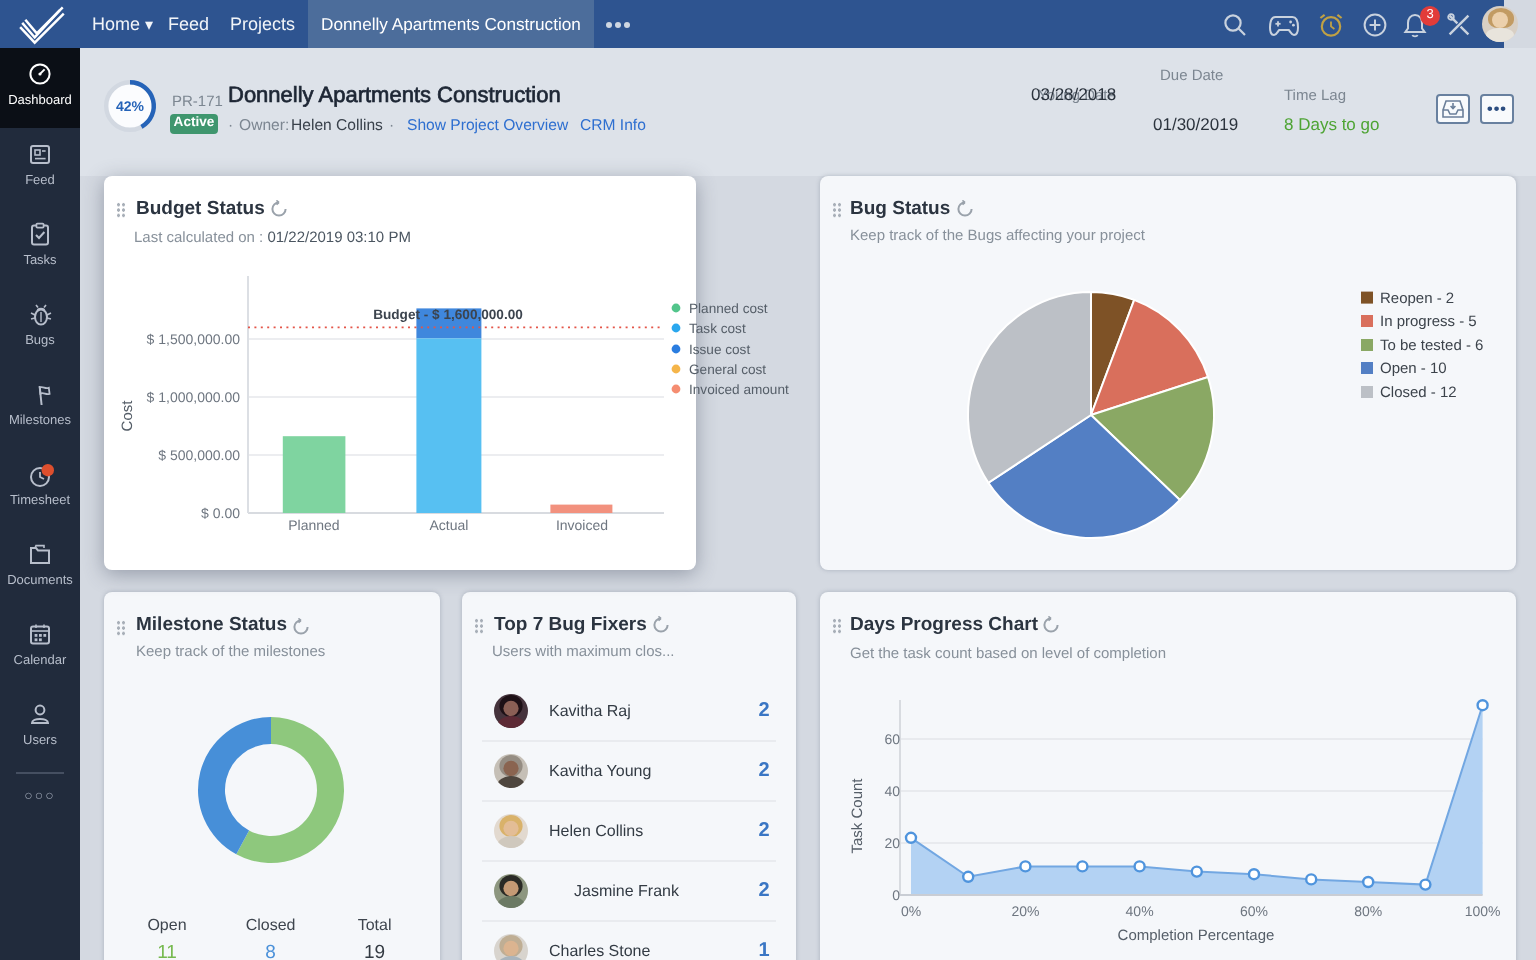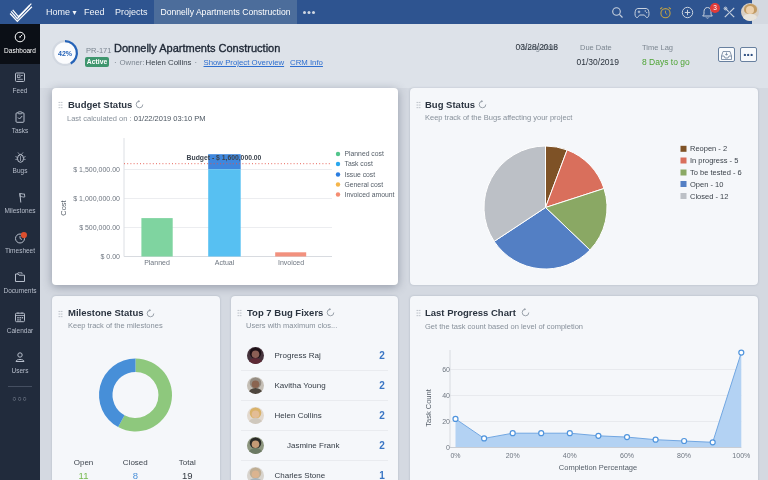--- a/index.html
+++ b/index.html
@@ -10,24 +10,24 @@
 #tab{position:absolute;left:154px;top:0;width:143px;height:24px;background:#4c6d9b;line-height:24px;text-align:center;font-size:8.6px;color:#fff}
 
 #sidebar{position:absolute;left:0;top:24px;width:40px;height:456px;background:#212b3c}
 .sbitem{position:relative;width:40px;height:40px;text-align:center;color:#b7becb}
 .sbitem .lbl{position:absolute;top:22.5px;left:0;width:40px;font-size:6.5px;letter-spacing:0;text-align:center}
 .sbitem svg{position:absolute;top:7px;left:14px}
 .sbactive{background:#0b0f16;color:#fff}
 
 #header{position:absolute;left:40px;top:24px;width:728px;height:64px;background:#dde2e9}
 .grayt{color:#7c8691}
-.link{color:#2e6fd0;text-decoration:underline}
+.link{color:#2e6fd0;}
 
 .card{position:absolute;background:#f5f7fa;border-radius:4px;box-shadow:0 0 2px rgba(90,100,120,.35)}
-#budget{left:52px;top:88px;width:346px;height:197px;background:#ffffff;box-shadow:0 2px 10px rgba(70,80,100,.45);z-index:5}
+#budget{left:52px;top:88px;width:296px;height:197px;background:#ffffff;box-shadow:0 2px 10px rgba(70,80,100,.45);z-index:5}
 #bug{left:410px;top:88px;width:348px;height:197px}
 #milestone{left:52px;top:296px;width:168px;height:200px}
 #top5{left:231px;top:296px;width:167px;height:200px}
 #task{left:410px;top:296px;width:348px;height:200px}
 .ctitle{position:absolute;font-size:9.5px;font-weight:bold;color:#2b3440}
 .csub{position:absolute;font-size:7.5px;color:#87909a}
 .handle{position:absolute;width:5px;height:8px;background-image:radial-gradient(circle,#a8afb8 0.7px,transparent 0.9px);background-size:2.5px 2.7px}
 .refresh{position:absolute}
 </style></head>
 <body>
@@ -174,21 +174,21 @@
   <div class="abs" style="left:74px;top:17.5px;font-size:11px;color:#1d2634;-webkit-text-stroke:0.35px #1d2634">Donnelly Apartments Construction</div>
   <div class="abs" style="left:45px;top:32.5px;width:24px;height:10px;background:#3f966e;border-radius:2px;color:#fff;font-size:6.8px;font-weight:bold;text-align:center;line-height:10px">Active</div>
   <div class="abs grayt" style="left:74px;top:34px;font-size:7.8px">·</div>
   <div class="abs grayt" style="left:79.5px;top:34px;font-size:7.8px">Owner:</div>
   <div class="abs" style="left:105.5px;top:34px;font-size:7.8px;color:#39414b">Helen Collins</div>
   <div class="abs grayt" style="left:154.5px;top:34px;font-size:7.8px">·</div>
   <div class="abs link" style="left:163.5px;top:34px;font-size:7.8px">Show Project Overview</div>
   <div class="abs link" style="left:250px;top:34px;font-size:7.8px">CRM Info</div>
   <div class="abs grayt" style="left:479px;top:19px;font-size:7.5px">Young Date</div>
   <div class="abs" style="left:475.5px;top:18px;font-size:8.5px;color:#2b333d">03/28/2018</div>
-  <div class="abs grayt" style="left:540px;top:19px;font-size:7.5px">Due Date</div>
+  <div class="abs grayt" style="left:540px;top:9px;font-size:7.5px">Due Date</div>
   <div class="abs" style="left:536.5px;top:33px;font-size:8.5px;color:#2b333d">01/30/2019</div>
   <div class="abs grayt" style="left:602px;top:19px;font-size:7.5px">Time Lag</div>
   <div class="abs" style="left:602px;top:33px;font-size:8.5px;color:#4ea434">8 Days to go</div>
   <div class="abs" style="left:678px;top:23px;width:17px;height:15px;background:#f8fafc;border:1px solid #68809f;border-radius:2px">
     <svg width="11" height="9" viewBox="0 0 11 9" style="margin:2px 2px">
         <path d="M0.5 5 L3 5 L4 7 L7 7 L8 5 L10.5 5 L10.5 8.5 L0.5 8.5 Z M0.5 5 L2 0.5 L9 0.5 L10.5 5" fill="none" stroke="#6b7f99" stroke-width="0.8"></path>
         <path d="M5.5 1.5 L5.5 4 M4.3 3 L5.5 4.3 L6.7 3" fill="none" stroke="#6b7f99" stroke-width="0.8"></path>
       </svg>
   </div>
   <div class="abs" style="left:700px;top:23px;width:17px;height:15px;background:#f8fafc;border:1px solid #68809f;border-radius:2px;color:#2c4d80;font-size:8px;font-weight:bold;text-align:center;line-height:13px;letter-spacing:0.5px">•••</div>
@@ -312,21 +312,21 @@
             <circle cx="8.5" cy="8.5" r="8.5"></circle>
           </clipPath>
         </defs>
         <g clip-path="url(#av0)">
           <rect width="17" height="17" fill="#45333c"></rect>
           <ellipse cx="8.5" cy="6" rx="5.8" ry="5.5" fill="#1d1016"></ellipse>
           <circle cx="8.5" cy="7.2" r="3.8" fill="#8a5f55"></circle>
           <ellipse cx="8.5" cy="16.2" rx="7" ry="5.2" fill="#5d2a35"></ellipse>
         </g>
       </svg>
-      <div class="abs" style="left:43.5px;top:54.5px;font-size:8px;color:#333b44">Progress Raj</div>
+      <div class="abs" style="left:43.5px;top:54.5px;font-size:8px;color:#333b44">Kavitha Raj</div>
       <div class="abs" style="left:145px;top:53.5px;width:12px;text-align:center;font-size:10px;font-weight:bold;color:#3a76c4">2</div>
       <div class="abs" style="left:10px;top:74.4px;width:147px;border-top:1px solid #e9ebef"></div>
       <svg class="abs" style="left:15.8px;top:81px" width="17" height="17" viewBox="0 0 17 17">
         <defs>
           <clipPath id="av1">
             <circle cx="8.5" cy="8.5" r="8.5"></circle>
           </clipPath>
         </defs>
         <g clip-path="url(#av1)">
           <rect width="17" height="17" fill="#c5bfb6"></rect>
@@ -382,21 +382,21 @@
           <circle cx="8.5" cy="7.2" r="3.8" fill="#dbb490"></circle>
           <ellipse cx="8.5" cy="16.2" rx="7" ry="5.2" fill="#a9b4bc"></ellipse>
         </g>
       </svg>
       <div class="abs" style="left:43.5px;top:174.5px;font-size:8px;color:#333b44">Charles Stone</div>
       <div class="abs" style="left:145px;top:173.5px;width:12px;text-align:center;font-size:10px;font-weight:bold;color:#3a76c4">1</div>
     </div>
 </div>
 <div class="card" id="task">
   <div class="handle" style="left:6px;top:13px"></div>
-  <div class="ctitle" style="left:15px;top:11px">Last Progress Chart</div>
+  <div class="ctitle" style="left:15px;top:11px">Days Progress Chart</div>
   <svg class="refresh" style="left:111px;top:12px" width="9" height="9" viewBox="0 0 9 9">
       <path d="M7.8 4.5 A3.3 3.3 0 1 1 4.5 1.2" fill="none" stroke="#9aa2ab" stroke-width="1"></path>
       <path d="M4.5 1.2 L3.2 0.2 M4.5 1.2 L3.3 2.4" stroke="#9aa2ab" stroke-width="0.8" fill="none"></path>
     </svg>
   <div class="csub" style="left:15px;top:26px">Get the task count based on level of completion</div>
   <svg class="abs" style="left:0;top:0" width="348" height="200" viewBox="0 0 348 200" id="tasksvg">
     <g stroke="#e8eaee" stroke-width="1">
       <line x1="40" y1="73.5" x2="331.3" y2="73.5"></line>
         <line x1="40" y1="99.5" x2="331.3" y2="99.5"></line>
         <line x1="40" y1="125.5" x2="331.3" y2="125.5"></line>

